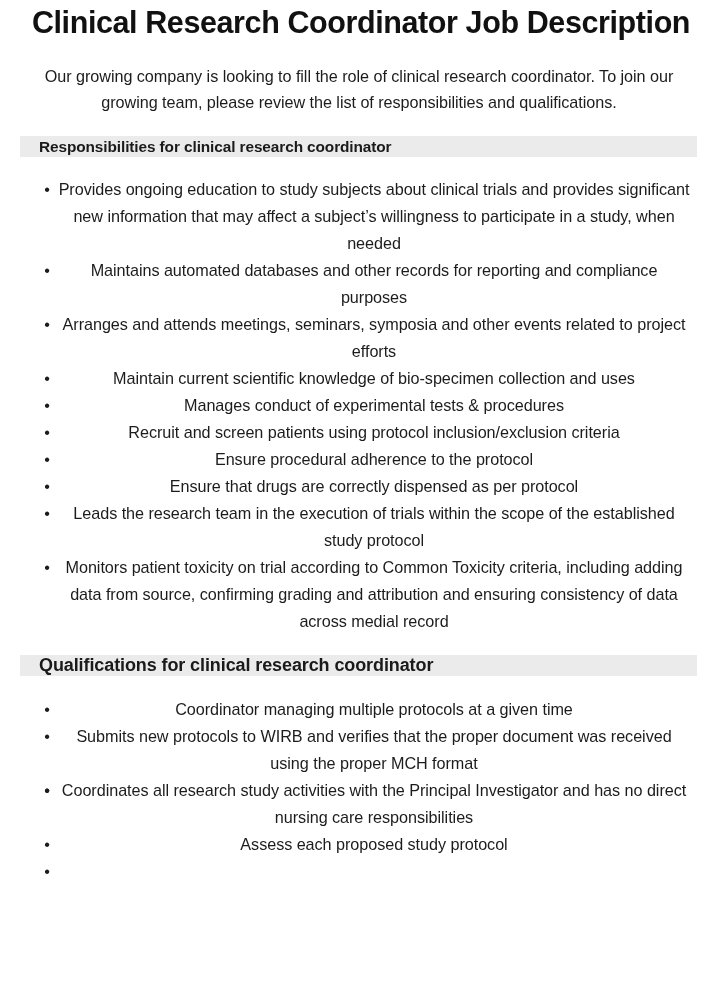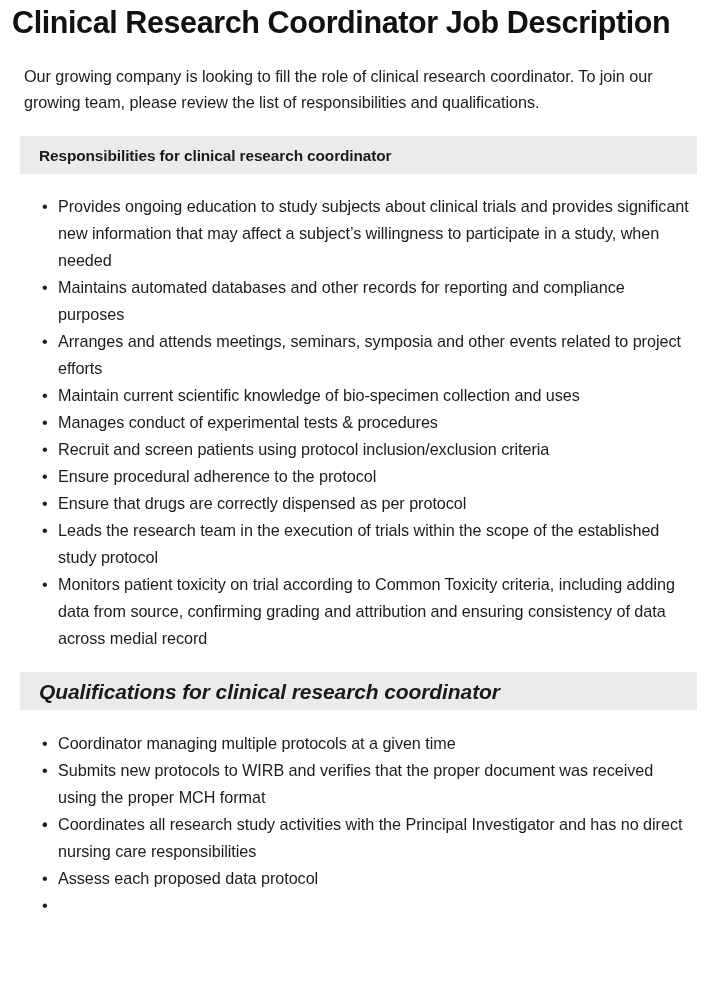--- a/index.html
+++ b/index.html
@@ -14,20 +14,21 @@
     color: #1a1a1a;
     overflow: hidden;
     -webkit-font-smoothing: antialiased;
   }
 
   .page {
     position: relative;
     width: 720px;
     height: 1003px;
     box-sizing: border-box;
+    text-align: center;
   }
 
   
   .doc-title {
     margin: 0;
     padding: 0 10px 0 12px;
     font-size: 30.5px;
     line-height: 40px;
     font-weight: 700;
     letter-spacing: -0.4px;
@@ -50,37 +51,36 @@
   .section {
     margin: 0;
     padding: 0;
   }
   .section-responsibilities { padding-top: 17px; }
   .section-qualifications  { padding-top: 20px; }
 
   .section-header {
     margin: 0 23px 0 20px;
     background: #ebebeb;
-    height: 38px;
+    height: 21px;
     display: flex;
     align-items: center;
     padding: 0 12px 0 19px;
     box-sizing: border-box;
   }
   .section-header-text {
     font-size: 15.4px;
     font-weight: 700;
     color: #1a1a1a;
     letter-spacing: -0.1px;
     line-height: 19px;
   }
   .section-qualifications .section-header-text {
-    font-size: 21px;
+    font-size: 18px;
     font-weight: 700;
-    font-style: italic;
   }
 
   
   .bullet-list {
     margin: 0;
     padding: 0;
     list-style: none;
   }
   .section-responsibilities .bullet-list { padding-top: 19px; }
   .section-qualifications  .bullet-list { padding-top: 20px; }
@@ -133,18 +133,18 @@
 
   <section class="section section-qualifications">
     <div class="section-header">
       <span class="section-header-text">Qualifications for clinical research coordinator</span>
     </div>
     <ul class="bullet-list">
         <li class="bullet-item"><span class="bullet-dot">•</span><span>Coordinator managing multiple protocols at a given time</span></li>
         <li class="bullet-item"><span class="bullet-dot">•</span><span>Submits new protocols to WIRB and verifies that the proper document was received using the proper MCH format</span></li>
         <li class="bullet-item"><span class="bullet-dot">•</span></li>
         <li class="bullet-item"><span class="bullet-dot">•</span><span>Coordinates all research study activities with the Principal Investigator and has no direct nursing care responsibilities</span></li>
-        <li class="bullet-item"><span class="bullet-dot">•</span><span>Assess each proposed data protocol</span></li>
+        <li class="bullet-item"><span class="bullet-dot">•</span><span>Assess each proposed study protocol</span></li>
         <li class="bullet-item"><span class="bullet-dot">•</span></li>
       </ul>
   </section>
 
 </div>
 
 </body></html>

